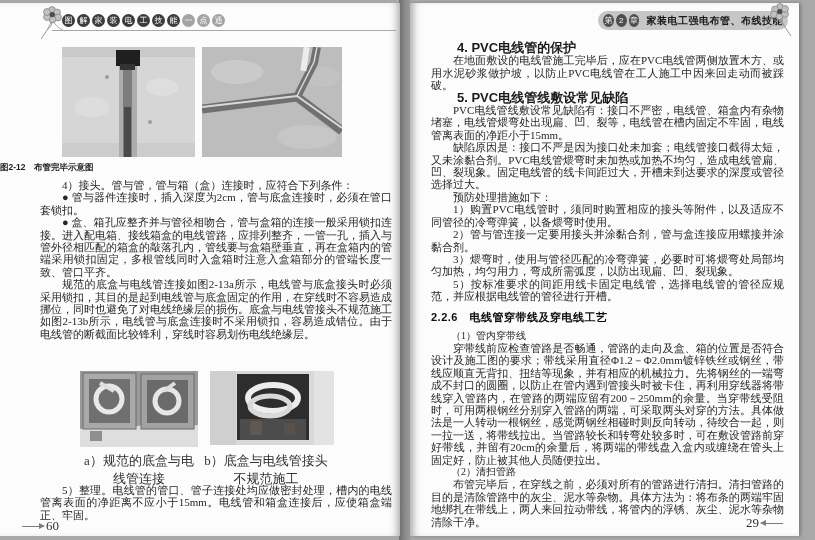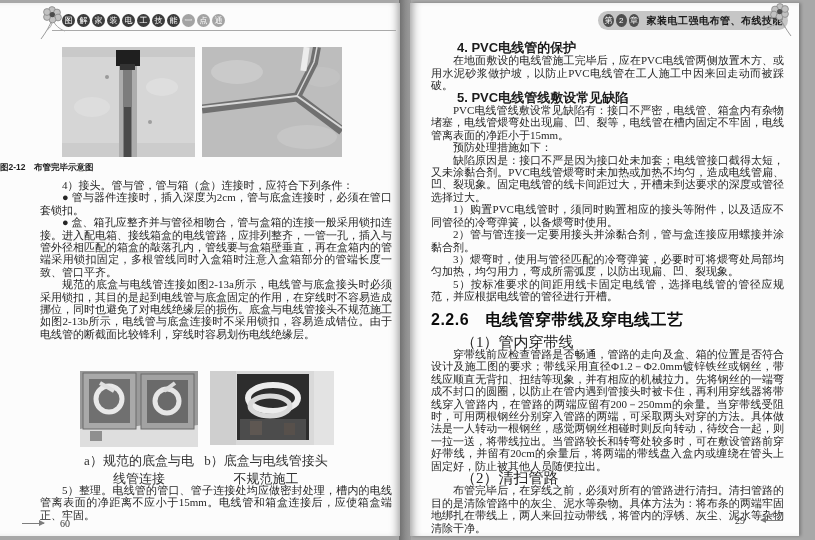--- a/index.html
+++ b/index.html
@@ -45,27 +45,27 @@
   .subcap.a{width:118px}
   .subcap.b{width:136px}
 
   
   .lp-paras{position:absolute;left:40px;top:176px;width:352px}
   .lp-close{position:absolute;left:40px;top:481px;width:352px}
   .rp-content{position:absolute;left:21px;top:39px;width:353px}
   p.body{margin:0;font-size:11px;line-height:12.4px;text-indent:2em;text-align:justify}
   p.subnum{margin:0;font-size:13px;line-height:12.4px;text-indent:2em;
     font-family:"Liberation Sans",sans-serif;font-weight:bold;color:#1b1b1b}
-  p.plain{margin:0;font-size:15px;line-height:12.4px;text-indent:2em}
+  p.plain{margin:0;font-size:10px;line-height:12.4px;text-indent:2em}
   h2.sec{margin:7px 0 5px 0;font-family:"Liberation Sans",sans-serif;
-    font-size:16px;font-weight:bold;color:#0d0d0d;letter-spacing:.5px;text-indent:0}
-
-  
-  .pagenum{position:absolute;display:flex;align-items:center;gap:16px;
-    font-size:10px;color:#333;font-family:"Liberation Serif",serif}
+    font-size:11px;font-weight:bold;color:#0d0d0d;letter-spacing:.5px;text-indent:0}
+
+  
+  .pagenum{position:absolute;display:flex;align-items:center;gap:2px;
+    font-size:13px;color:#333;font-family:"Liberation Serif",serif}
   .pagenum.l{left:22px;top:515px}
   .pagenum.r{right:16px;top:512px}
   .arr{position:relative;width:22px;height:1px;background:#7d7d7d}
   .arr.right::after{content:"";position:absolute;right:-1px;top:-3px;
     border-left:6px solid #7d7d7d;border-top:3.5px solid transparent;border-bottom:3.5px solid transparent}
   .arr.left::after{content:"";position:absolute;left:-1px;top:-3px;
     border-right:6px solid #7d7d7d;border-top:3.5px solid transparent;border-bottom:3.5px solid transparent}
 </style>
 </head>
 <body>
@@ -214,22 +214,22 @@
       </g>
       <circle cx="12.3" cy="8.6" r="2.6" fill="#4c4c4c"></circle>
     </svg>
   </span>
 
   <div class="rp-content">
     <p class="subnum">4. PVC电线管的保护</p>
     <p class="body">在地面敷设的电线管施工完毕后，应在PVC电线管两侧放置木方、或用水泥砂浆做护坡，以防止PVC电线管在工人施工中因来回走动而被踩破。</p>
     <p class="subnum">5. PVC电线管线敷设常见缺陷</p>
     <p class="body">PVC电线管线敷设常见缺陷有：接口不严密，电线管、箱盒内有杂物堵塞，电线管煨弯处出现扁、凹、裂等，电线管在槽内固定不牢固，电线管离表面的净距小于15mm。</p>
+    <p class="body">缺陷原因是：接口不严是因为接口处未加套；电线管接口截得太短，又未涂黏合剂。PVC电线管煨弯时未加热或加热不均匀，造成电线管扁、凹、裂现象。固定电线管的线卡间距过大，开槽未到达要求的深度或管径选择过大。</p>
     <p class="body">预防处理措施如下：</p>
-    <p class="body">缺陷原因是：接口不严是因为接口处未加套；电线管接口截得太短，又未涂黏合剂。PVC电线管煨弯时未加热或加热不均匀，造成电线管扁、凹、裂现象。固定电线管的线卡间距过大，开槽未到达要求的深度或管径选择过大。</p>
     <p class="body">1）购置PVC电线管时，须同时购置相应的接头等附件，以及适应不同管径的冷弯弹簧，以备煨弯时使用。</p>
     <p class="body">2）管与管连接一定要用接头并涂黏合剂，管与盒连接应用螺接并涂黏合剂。</p>
     <p class="body">3）煨弯时，使用与管径匹配的冷弯弹簧，必要时可将煨弯处局部均匀加热，均匀用力，弯成所需弧度，以防出现扁、凹、裂现象。</p>
     <p class="body">5）按标准要求的间距用线卡固定电线管，选择电线管的管径应规范，并应根据电线管的管径进行开槽。</p>
     <h2 class="sec">2.2.6　电线管穿带线及穿电线工艺</h2>
     <p class="plain">（1）管内穿带线</p>
     <p class="body">穿带线前应检查管路是否畅通，管路的走向及盒、箱的位置是否符合设计及施工图的要求；带线采用直径Φ1.2－Φ2.0mm镀锌铁丝或钢丝，带线应顺直无背扣、扭结等现象，并有相应的机械拉力。先将钢丝的一端弯成不封口的圆圈，以防止在管内遇到管接头时被卡住，再利用穿线器将带线穿入管路内，在管路的两端应留有200－250mm的余量。当穿带线受阻时，可用两根钢丝分别穿入管路的两端，可采取两头对穿的方法。具体做法是一人转动一根钢丝，感觉两钢丝相碰时则反向转动，待绞合一起，则一拉一送，将带线拉出。当管路较长和转弯处较多时，可在敷设管路前穿好带线，并留有20cm的余量后，将两端的带线盘入盒内或缠绕在管头上固定好，防止被其他人员随便拉出。</p>
     <p class="plain">（2）清扫管路</p>
     <p class="body">布管完毕后，在穿线之前，必须对所有的管路进行清扫。清扫管路的目的是清除管路中的灰尘、泥水等杂物。具体方法为：将布条的两端牢固地绑扎在带线上，两人来回拉动带线，将管内的浮锈、灰尘、泥水等杂物清除干净。</p>
   </div>

